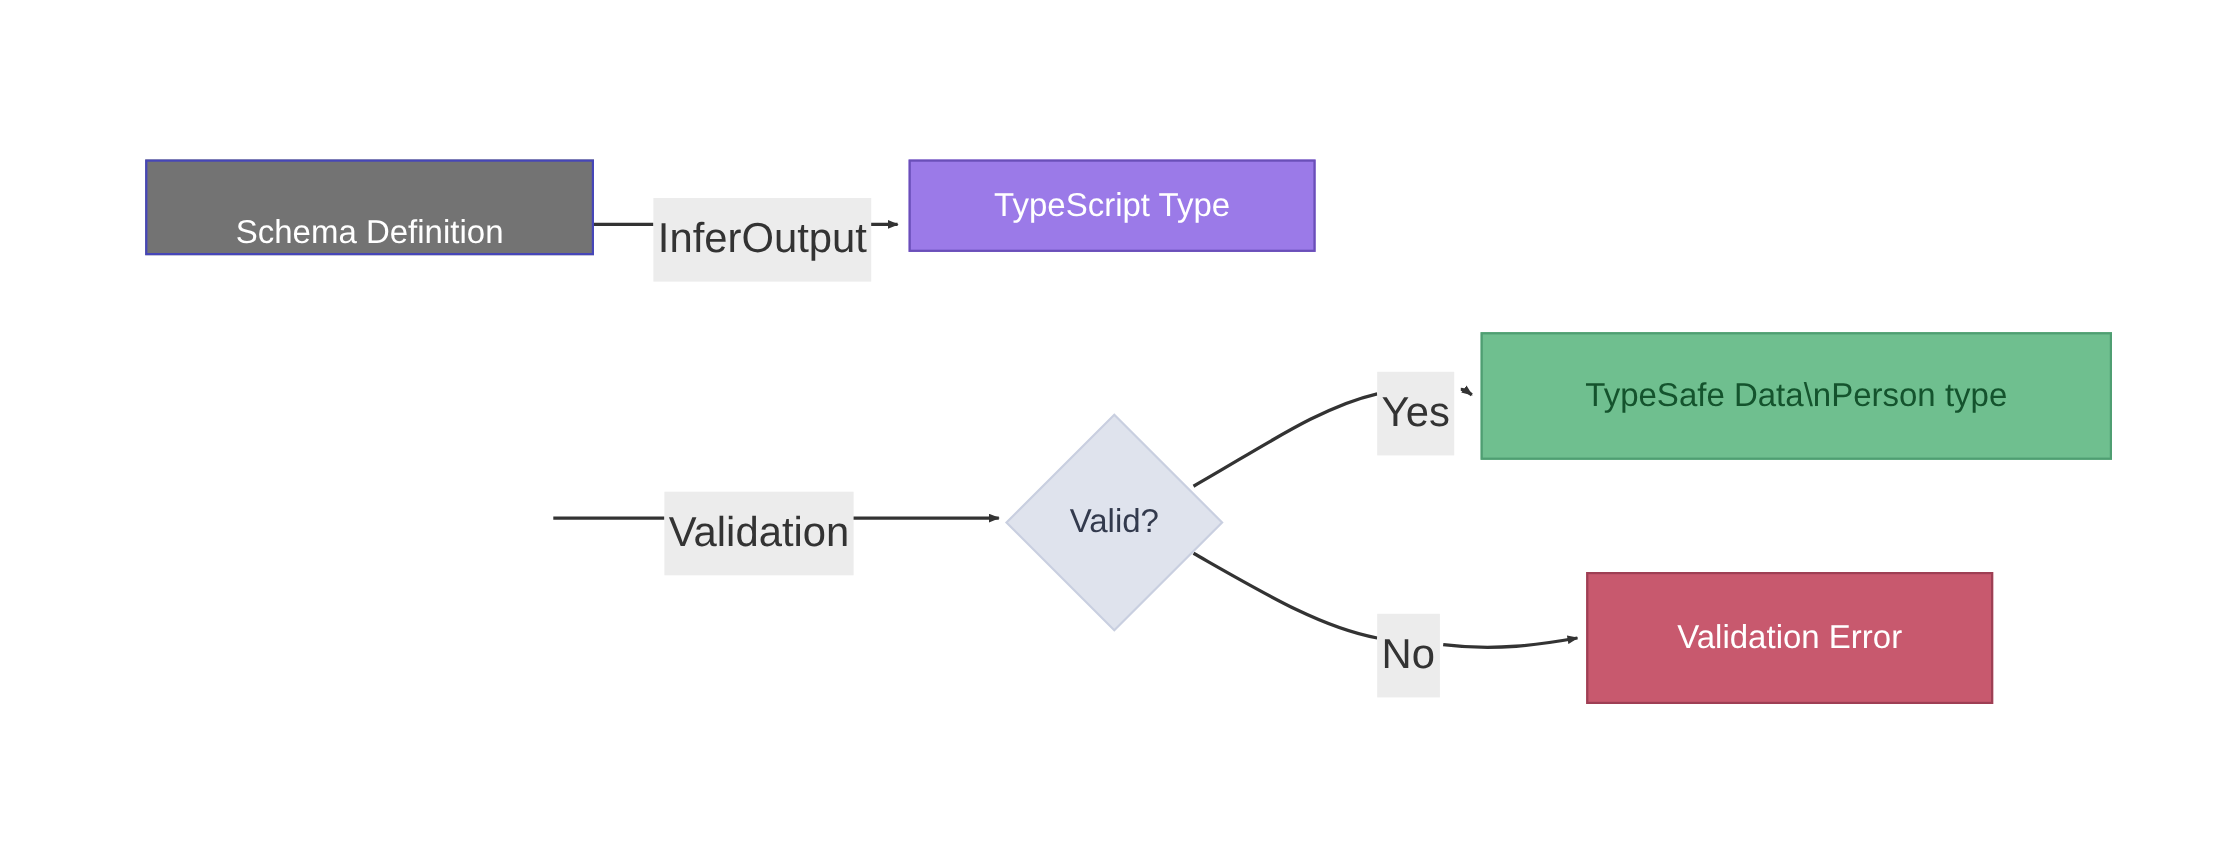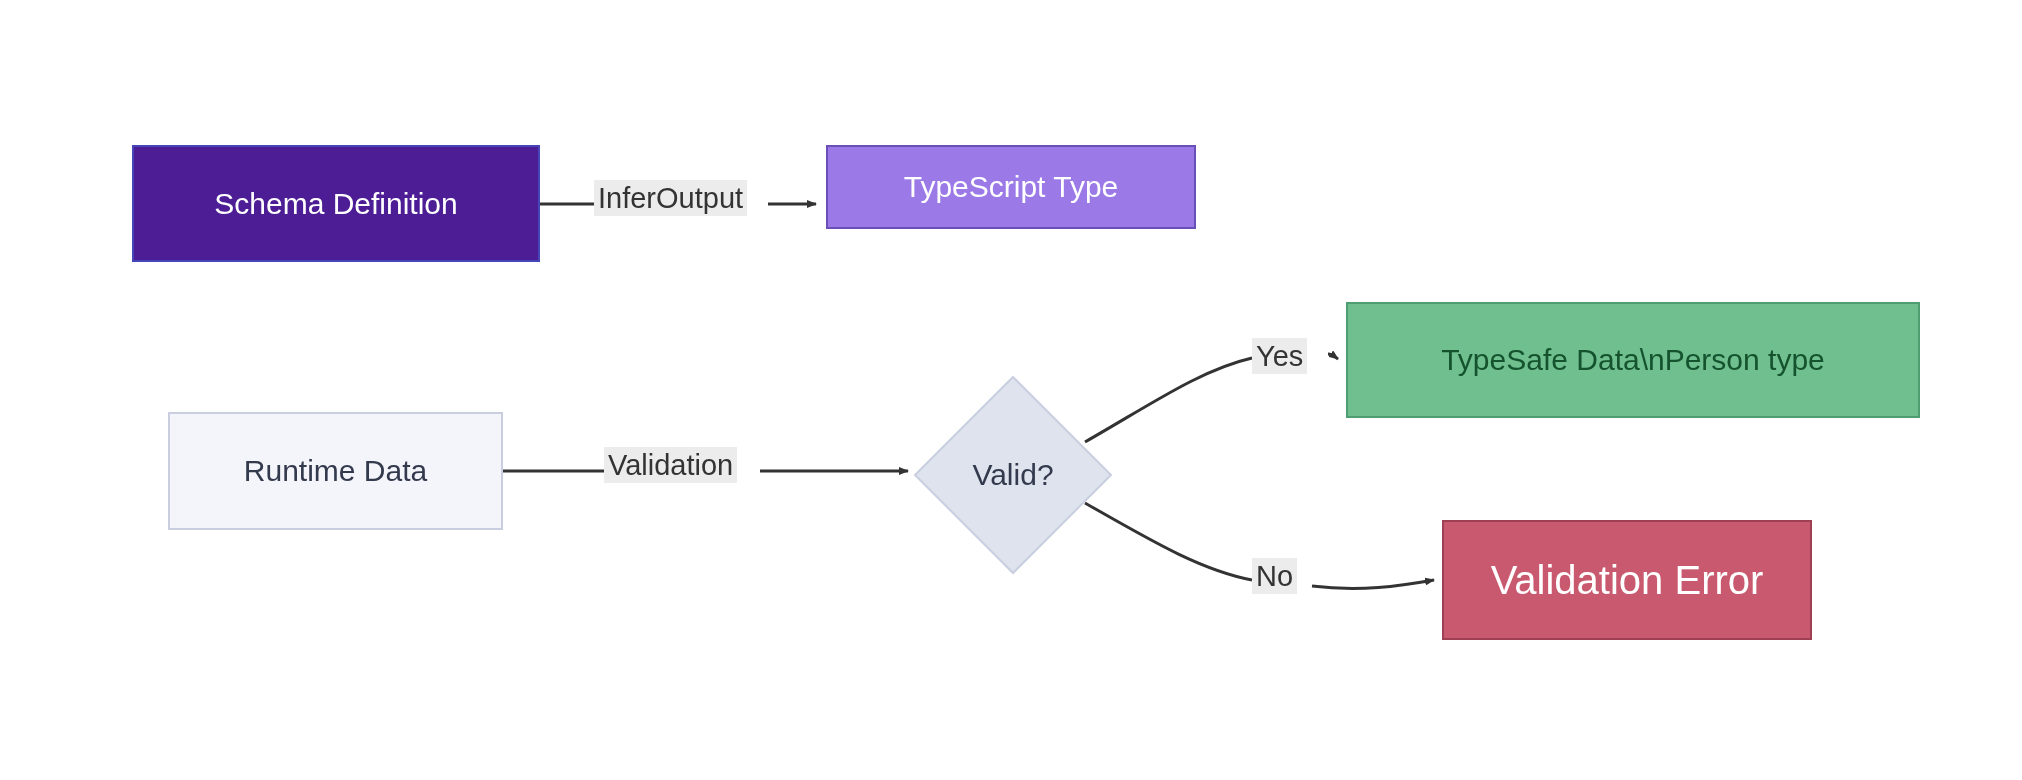--- a/index.html
+++ b/index.html
@@ -42,23 +42,24 @@
     display: block;
     padding: 0 10px;
     white-space: nowrap;
   }
 
   
   #node-schema-definition {
     left: 132px;
     top: 145px;
     width: 408px;
-    height: 117px;
-    background: #4c1d95;
+    height: 87px;
+    background: #737373;
     border-color: #4646b8;
+    align-items: flex-end;
   }
   #node-schema-definition .node-label {
     color: #ffffff;
     font-size: 30px;
   }
 
   
   #node-typescript-type {
     left: 826px;
     top: 145px;
@@ -127,31 +128,31 @@
   #node-validation-error {
     left: 1442px;
     top: 520px;
     width: 370px;
     height: 120px;
     background: #c8596e;
     border-color: #9e3f54;
   }
   #node-validation-error .node-label {
     color: #ffffff;
-    font-size: 40px;
+    font-size: 30px;
   }
 
   
   .edge-label {
     position: absolute;
     background: #ececec;
     color: #333333;
-    font-size: 29px;
+    font-size: 38px;
     line-height: 1.25;
-    padding: 0 4px;
+    padding: 14px 4px;
     white-space: nowrap;
     box-sizing: border-box;
     z-index: 3;
   }
   #edge-label-infer-output {
     left: 594px;
     top: 180px;
   }
   #edge-label-validation {
     left: 604px;
@@ -192,23 +193,20 @@
   </svg>
 
   <div class="node node-rect" id="node-schema-definition">
     <span class="node-label">Schema Definition</span>
   </div>
 
   <div class="node node-rect" id="node-typescript-type">
     <span class="node-label">TypeScript Type</span>
   </div>
 
-  <div class="node node-rect" id="node-runtime-data">
-    <span class="node-label">Runtime Data</span>
-  </div>
 
   <div class="node" id="node-valid-decision">
     <svg class="diamond-shape" viewBox="0 0 200 200" xmlns="http://www.w3.org/2000/svg" preserveAspectRatio="none">
       <polygon points="100,2 198,100 100,198 2,100" fill="#dfe3ed" stroke="#c9cfe0" stroke-width="2"></polygon>
     </svg>
     <span class="node-label">Valid?</span>
   </div>
 
   <div class="node node-rect" id="node-typesafe-data">
     <span class="node-label">TypeSafe Data\nPerson type</span>

